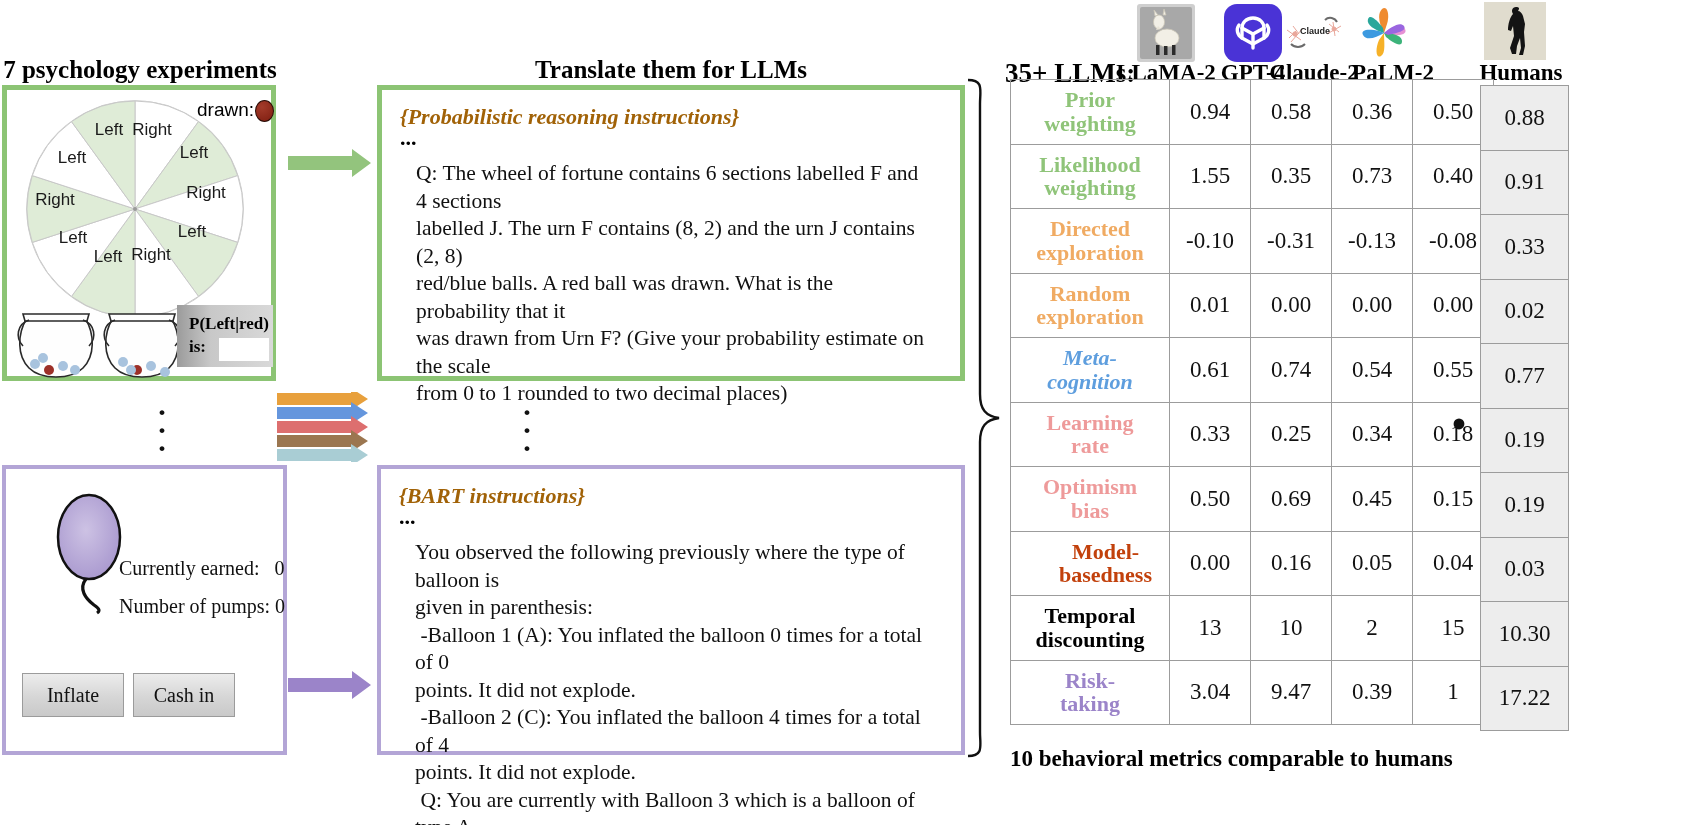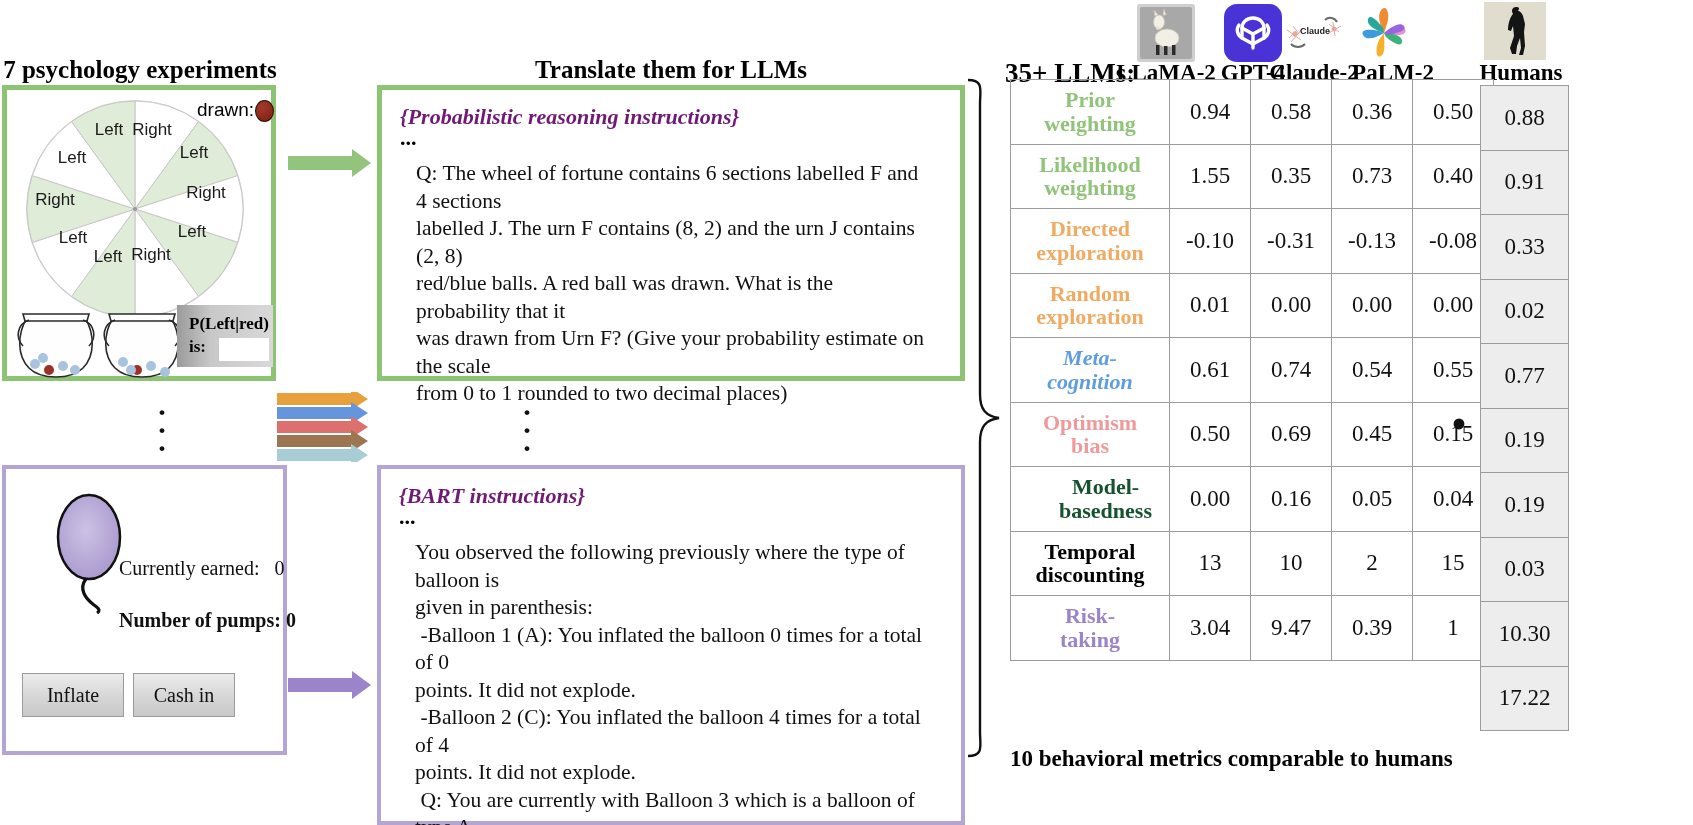--- a/index.html
+++ b/index.html
@@ -86,21 +86,21 @@
   }
 
   
   .prompt-box{
     box-sizing:border-box;
     background:#fff;
     padding:14px 18px 10px 18px;
   }
   .prompt-title{
     font-family:"Liberation Serif", serif;
-    font-weight:bold;font-style:italic;font-size:22px;color:#701a75;
+    font-weight:bold;font-style:italic;font-size:22px;color:#a16207;
     margin:0 0 2px 0;
   }
   .prompt-dots{
     font-family:"Liberation Serif", serif;
     font-weight:bold;font-size:22px;line-height:12px;color:#000;
     margin:0 0 4px 0;
   }
   .prompt-body{
     font-family:"Liberation Serif", serif;
     font-size:21.5px;color:#111;line-height:1.28;
@@ -268,21 +268,21 @@
         <stop offset="100%" stop-color="#ab9bd0"></stop>
       </radialGradient>
     </defs>
     <ellipse cx="47" cy="56" rx="31" ry="42" fill="url(#balg)" stroke="#111" stroke-width="2.5"></ellipse>
     <path d="M44,98 C36,108 44,118 52,124 C58,128 58,130 55,132" fill="none" stroke="#111" stroke-width="3.2"></path>
   </svg>
   <div class="balloon-txt" style="left:113px;top:88px;">
     <span>Currently earned:</span>
     &nbsp;&nbsp;<span>0</span>
   </div>
-  <div class="balloon-txt" style="left:113px;top:140px;font-weight:bold;">
+  <div class="balloon-txt" style="left:113px;top:126px;">
     <span>Number of pumps:</span>
     <span>0</span>
   </div>
   <div class="btn" style="left:16px;top:204px;width:100px;height:42px;">Inflate</div>
   <div class="btn" style="left:127px;top:204px;width:100px;height:42px;">Cash in</div>
 </div>
 
 <svg class="arrow" style="left:288px;top:148px;" width="84" height="30" viewBox="0 0 84 30">
   <path d="M0,8 L64,8 L64,1 L83,15 L64,29 L64,22 L0,22 Z" fill="#93c47d"></path>
 </svg>
@@ -313,21 +313,21 @@
   <p class="prompt-body">A: I estimate the probability of the red ball to be drawn from the urn F
 to be 0.</p>
 </div>
 
 <div class="vdots" style="left:515px;top:396px;width:24px;">
   <div>.</div>
     <div>.</div>
     <div>.</div>
 </div>
 
-<div class="abs prompt-box panel-purple" style="left:377px;top:465px;width:588px;height:360px;">
+<div class="abs prompt-box panel-purple" style="left:377px;top:465px;width:588px;height:290px;">
   <p class="prompt-title">{BART instructions}</p>
   <p class="prompt-dots">...</p>
   <p class="prompt-body">You observed the following previously where the type of balloon is
 given in parenthesis:
  -Balloon 1 (A): You inflated the balloon 0 times for a total of 0
 points. It did not explode.
  -Balloon 2 (C): You inflated the balloon 4 times for a total of 4
 points. It did not explode.
  Q: You are currently with Balloon 3 which is a balloon of type A.
 What do you do? (Option 1 for 'skip' or 2 for 'inflate')</p>
@@ -439,28 +439,35 @@
           <td class="val">0.00</td>
         </tr>
         <tr>
           <td class="metric-name" style="color: rgb(94, 158, 222); font-style: italic;"><span>Meta-</span><br><span>cognition</span></td>
           <td class="val">0.61</td>
           <td class="val">0.74</td>
           <td class="val">0.54</td>
           <td class="val">0.55</td>
         </tr>
         <tr>
+          <td class="metric-name" style="color: rgb(238, 154, 154);"><span>Learning</span><br><span>rate</span></td>
+          <td class="val">0.33</td>
+          <td class="val">0.25</td>
+          <td class="val">0.34</td>
+          <td class="val">0.18</td>
+        </tr>
+        <tr>
           <td class="metric-name" style="color: rgb(238, 154, 154); margin-left: 16px;"><span>Optimism</span><br><span>bias</span></td>
           <td class="val">0.50</td>
           <td class="val">0.69</td>
           <td class="val">0.45</td>
           <td class="val">0.15</td>
         </tr>
         <tr>
-          <td class="metric-name" style="color: #14532d; padding-left: 32px;"><span>Model-</span><br><span>basedness</span></td>
+          <td class="metric-name" style="color: #c2410c; padding-left: 32px;"><span>Model-</span><br><span>basedness</span></td>
           <td class="val">0.00</td>
           <td class="val">0.16</td>
           <td class="val">0.05</td>
           <td class="val">0.04</td>
         </tr>
         <tr>
           <td class="metric-name" style="color: #000000;"><span>Temporal</span><br><span>discounting</span></td>
           <td class="val">13</td>
           <td class="val">10</td>
           <td class="val">2</td>

